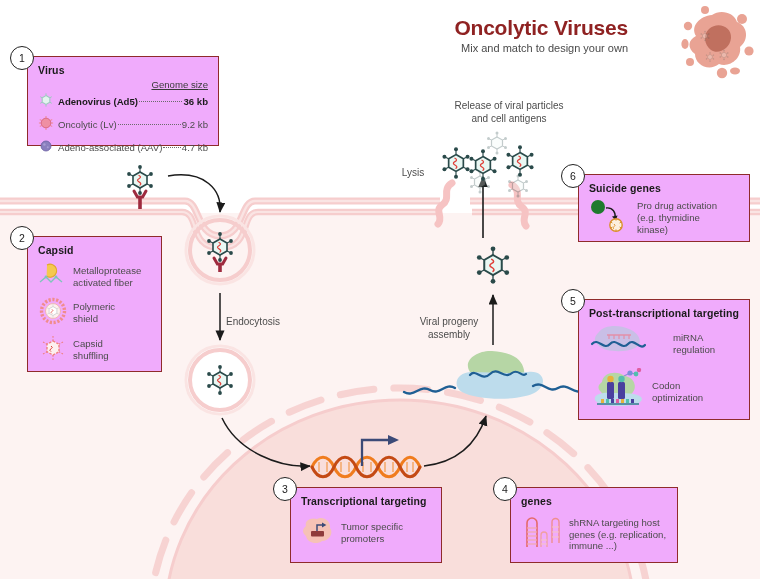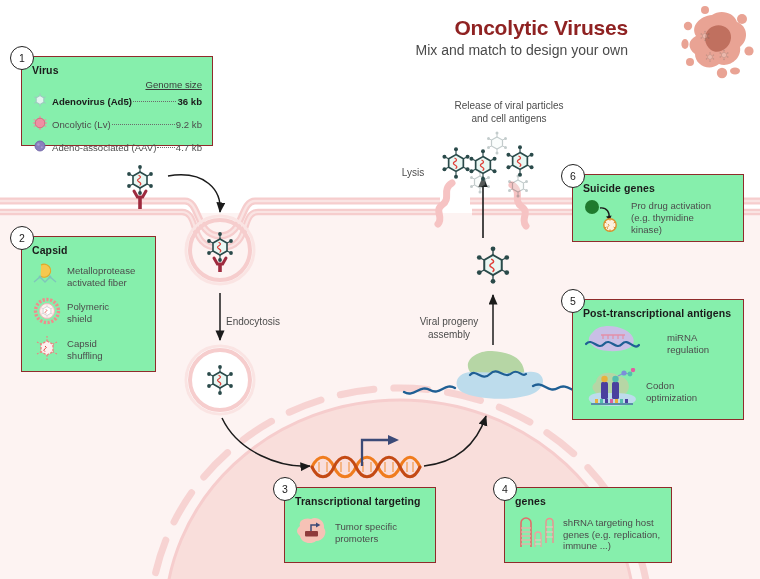--- a/index.html
+++ b/index.html
@@ -9,24 +9,25 @@
     background:#ffffff;
     overflow:hidden;
     position:relative;
   }
   #stage{position:absolute;inset:0;width:716px;height:579px;}
   svg.layer{position:absolute;left:0;top:0;width:760px;height:579px;}
 
   
   .infobox{
     position:absolute;
-    background:#86efac;
+    background:#f0abfc;
     border:1.6px solid #8f2b2b;
     box-sizing:border-box;
     z-index:6;
+    margin-left:6px;
   }
   .boxtitle{
     font-weight:bold;
     color:#1b1b1b;
     font-size:10.5px;
     letter-spacing:.1px;
   }
   .row{display:flex;align-items:center;}
   .rowtxt{color:#4c4c4c;font-size:9.6px;line-height:1.22;}
   .rowtxt.b{font-weight:bold;color:#1b1b1b;}
@@ -40,21 +41,21 @@
   }
 
   
   .h-title{
     position:absolute;right:88px;top:16px;
     font-size:21px;font-weight:bold;color:#8f2222;
     letter-spacing:-.2px;text-align:right;white-space:nowrap;
   }
   .h-sub{
     position:absolute;right:88px;top:42px;
-    font-size:14px;color:#4a4a4a;text-align:right;white-space:nowrap;
+    font-size:11px;color:#4a4a4a;text-align:right;white-space:nowrap;
   }
 
   
   .flab{
     position:absolute;color:#4c4c4c;font-size:10px;
     line-height:1.25;text-align:center;white-space:pre-line;z-index:5;
   }
 
   
   .ico{flex:0 0 auto;display:inline-block;}
@@ -467,21 +468,21 @@
         </svg>
       </span>
       <span class="rowtxt" style="margin-left:6px;white-space:pre-line;margin-top:4px;">shRNA targeting host
 genes (e.g. replication,
 immune ...)</span>
     </div>
   </div>
 
   <div class="badge" style="left:561px;top:289px;">5</div>
   <div class="infobox" style="left:572px;top:299px;width:172px;height:121px;padding:7px 8px 0 10px;">
-    <div class="boxtitle">Post-transcriptional antigens</div>
+    <div class="boxtitle">Post-transcriptional targeting</div>
 
     <div class="row" style="margin-top:5px;gap:21px;">
       <span class="ico">
         <svg width="58" height="36" viewBox="0 0 58 36">
           <path d="M10,8 C14,1 30,0 40,5 C52,10 54,20 46,24 C36,29 16,28 10,22 C4,17 5,13 10,8 Z" fill="#c9bfe6"></path>
           <g stroke="#e38fa8" stroke-width="1.5" fill="none">
             <line x1="18" y1="11" x2="42" y2="11"></line>
           </g>
           <g stroke="#e38fa8" stroke-width="1.2">
             <line x1="20" y1="11" x2="20" y2="15"></line>

